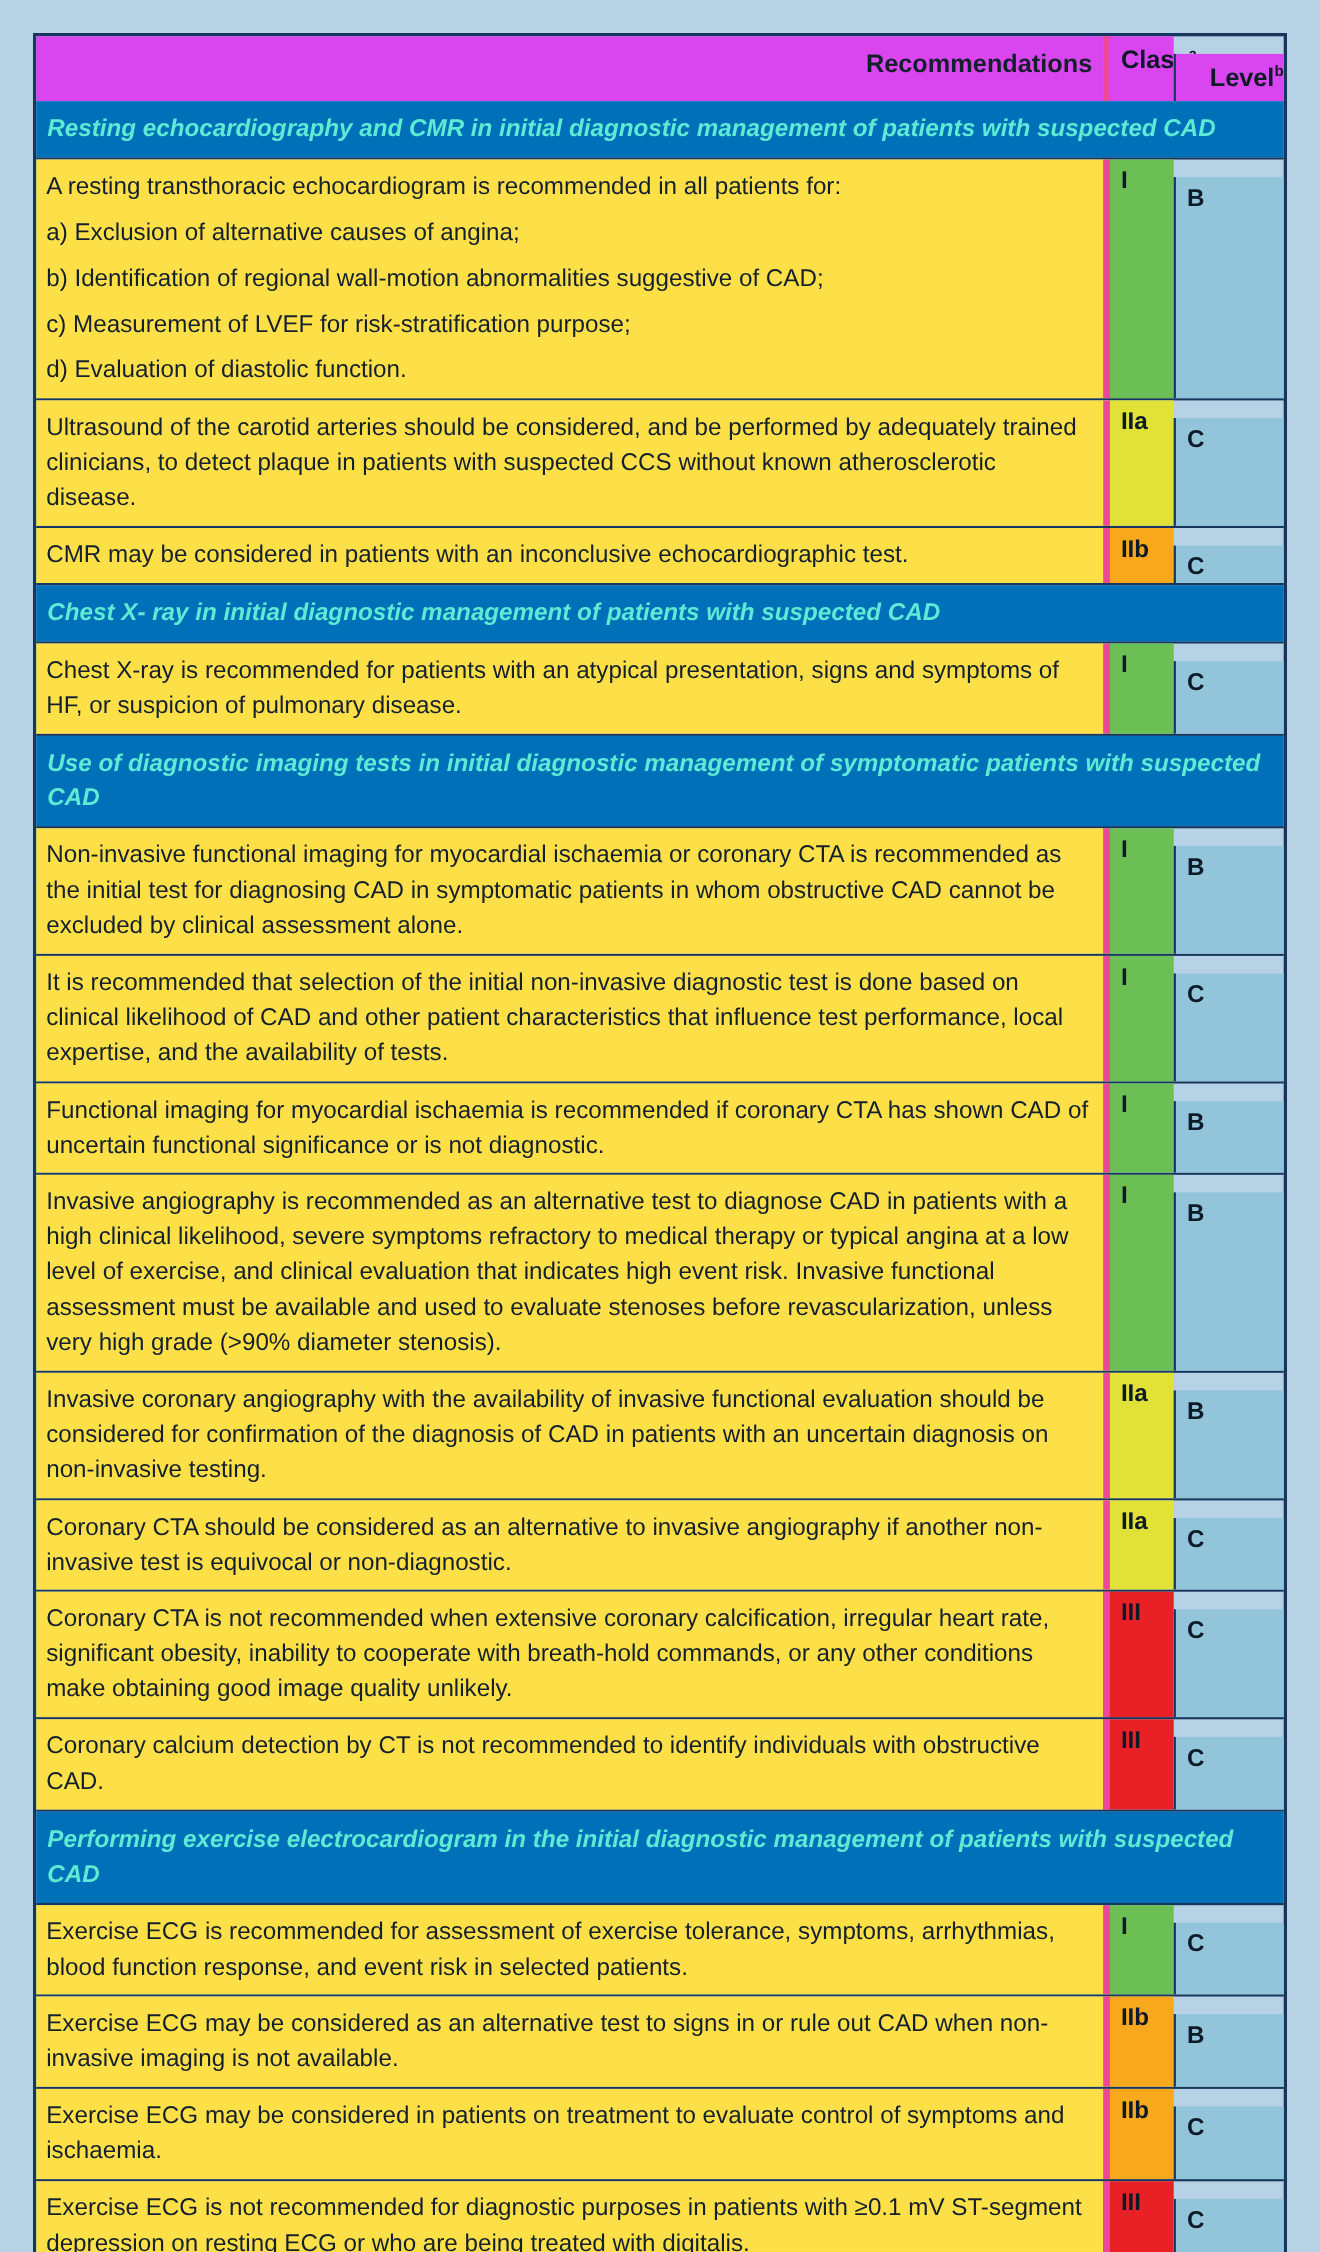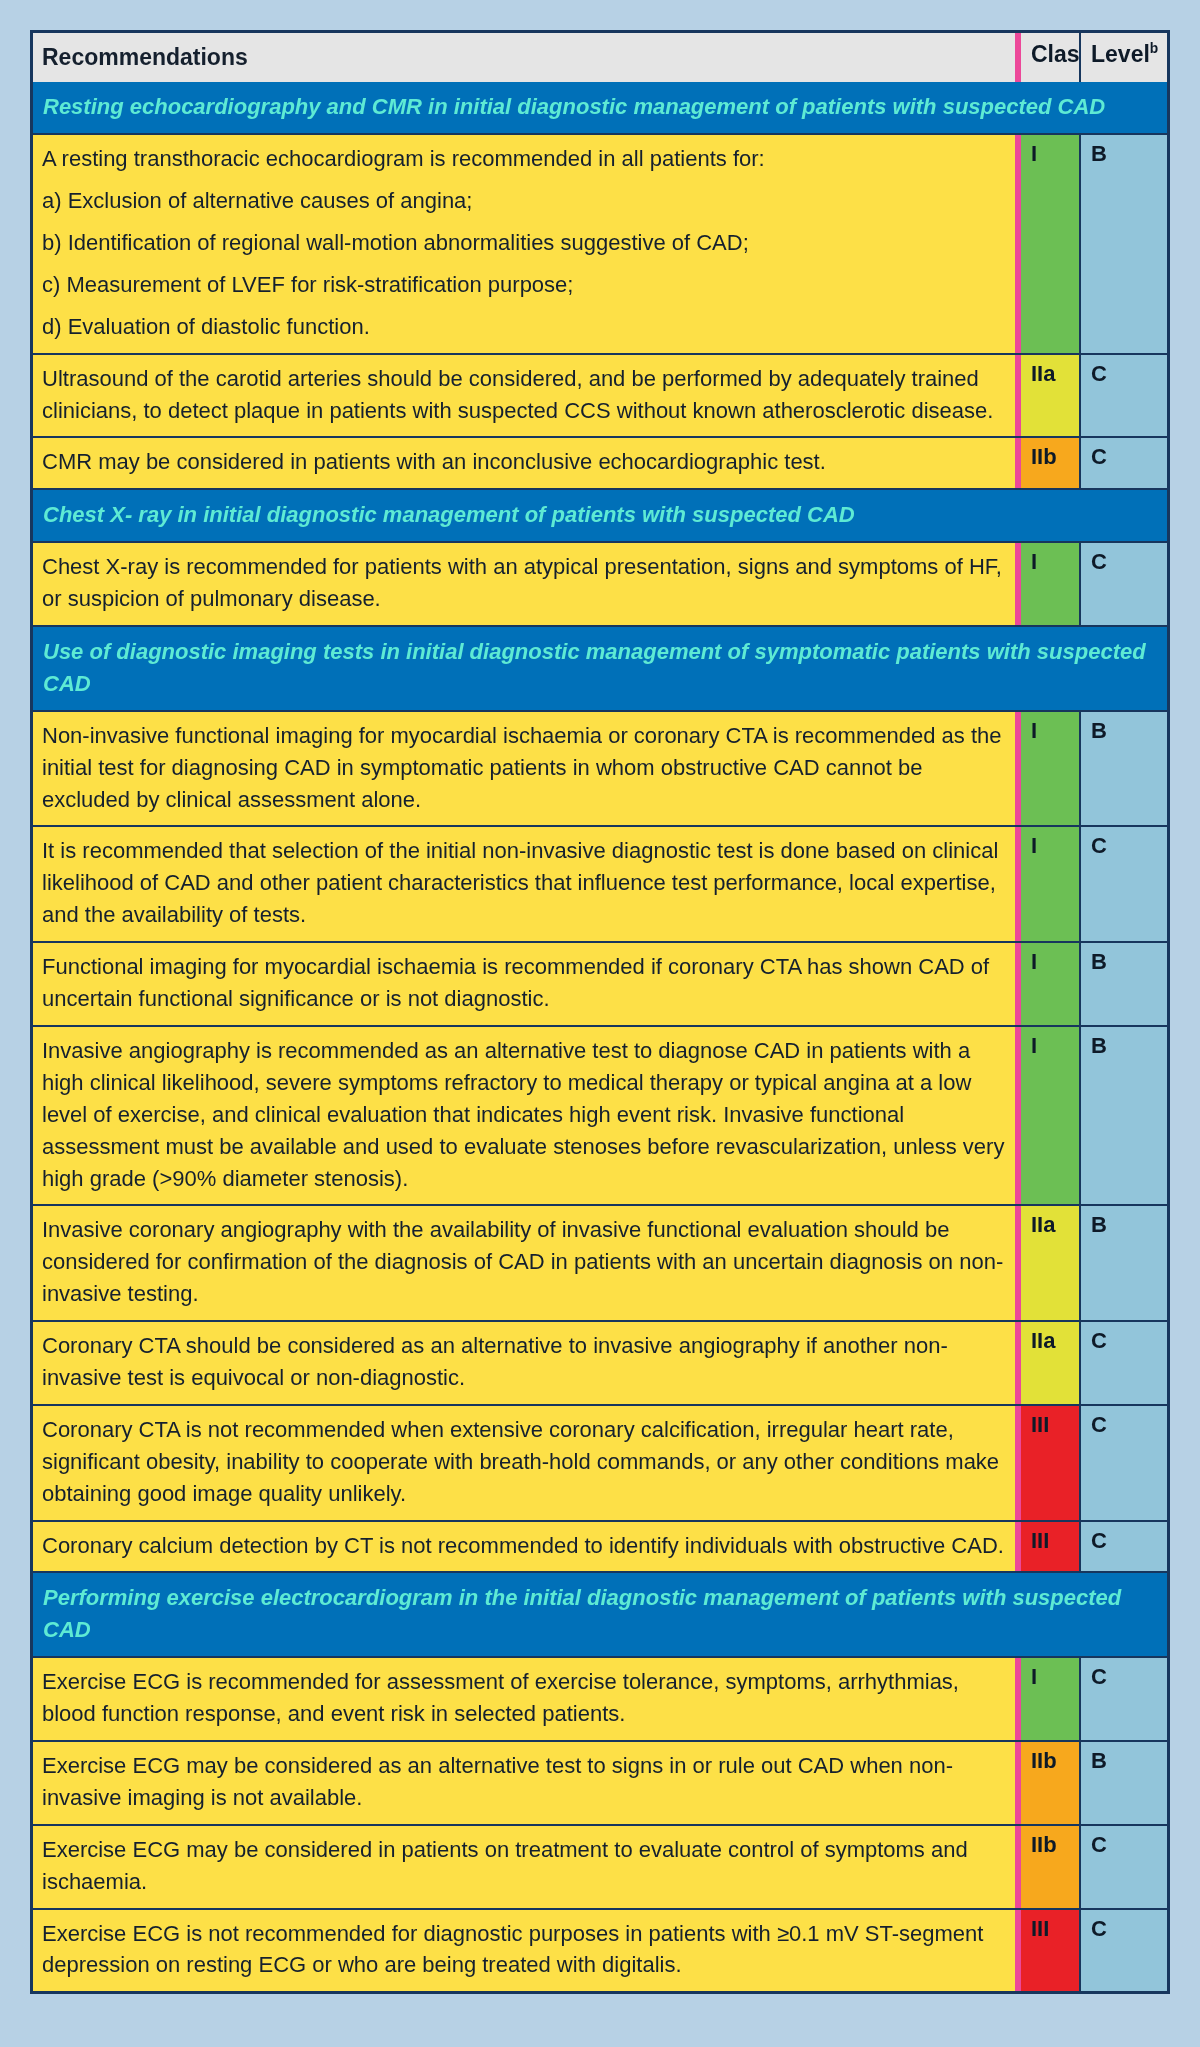--- a/index.html
+++ b/index.html
@@ -30,36 +30,38 @@
   .cell-class {
     width: 64px;
     background: #d8e4f0;
     border-left: 6px solid #ec4899;
     font-weight: bold;
     font-size: 22px;
     padding: 6px 0 0 10px;
     color: #0e1a28;
   }
   .cell-level {
-    width: 88px;
+    width: 100px;
     background: #92c5da;
     border-left: 2px solid #17365d;
     font-weight: bold;
     font-size: 22px;
     padding: 6px 0 0 10px;
     color: #0e1a28;
+    margin-top: 16px;
   }
   .header .cell-text,
   .header .cell-class,
   .header .cell-level {
-    background: #e5e5e5;
+    background: #d946ef;
     font-weight: bold;
     font-size: 23px;
     padding-top: 8px;
     padding-bottom: 8px;
+    text-align: right;
   }
   .section-cell {
     flex: 1;
     background: #0070b8;
     color: #5eead4;
     font-weight: bold;
     font-style: italic;
     font-size: 22px;
     line-height: 1.45;
     padding: 9px 12px 10px 10px;

